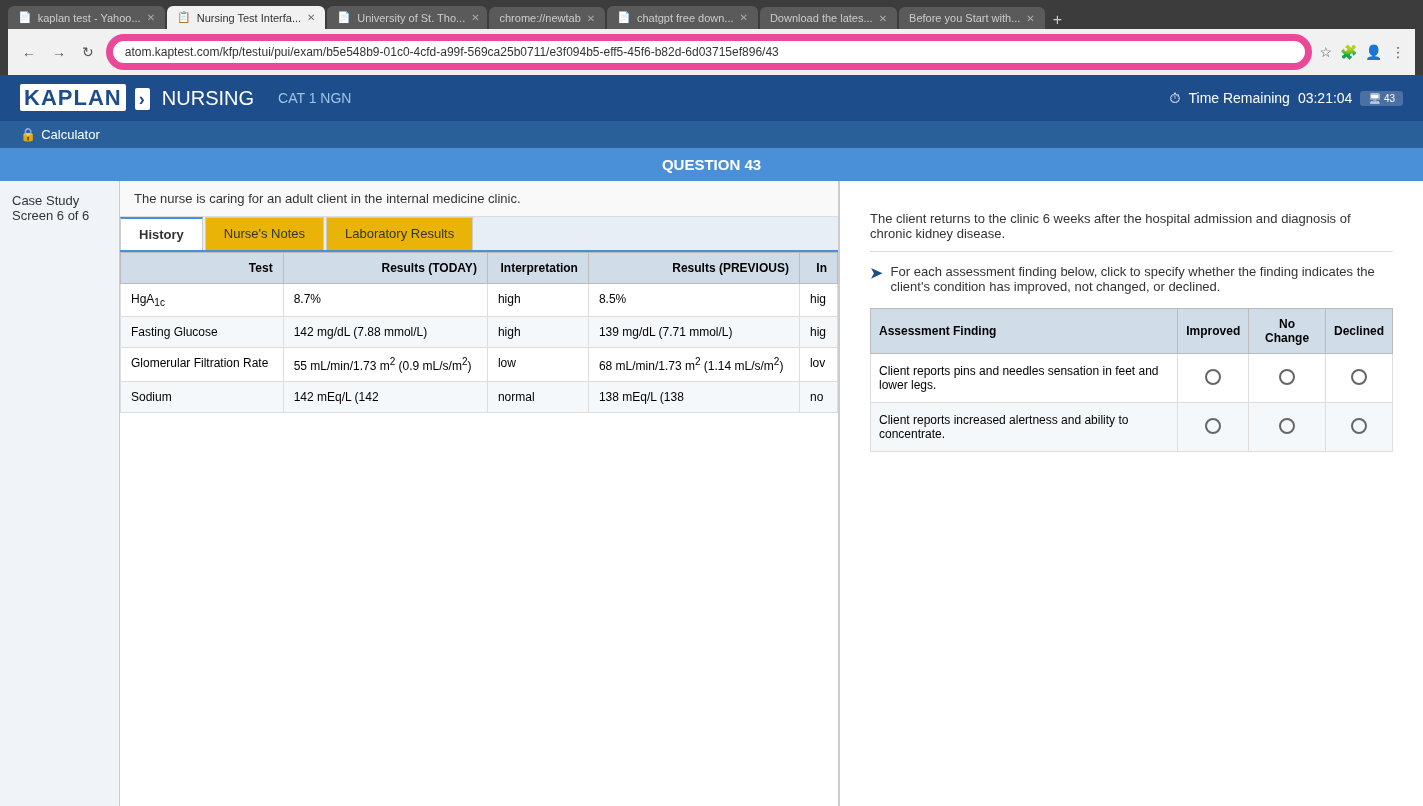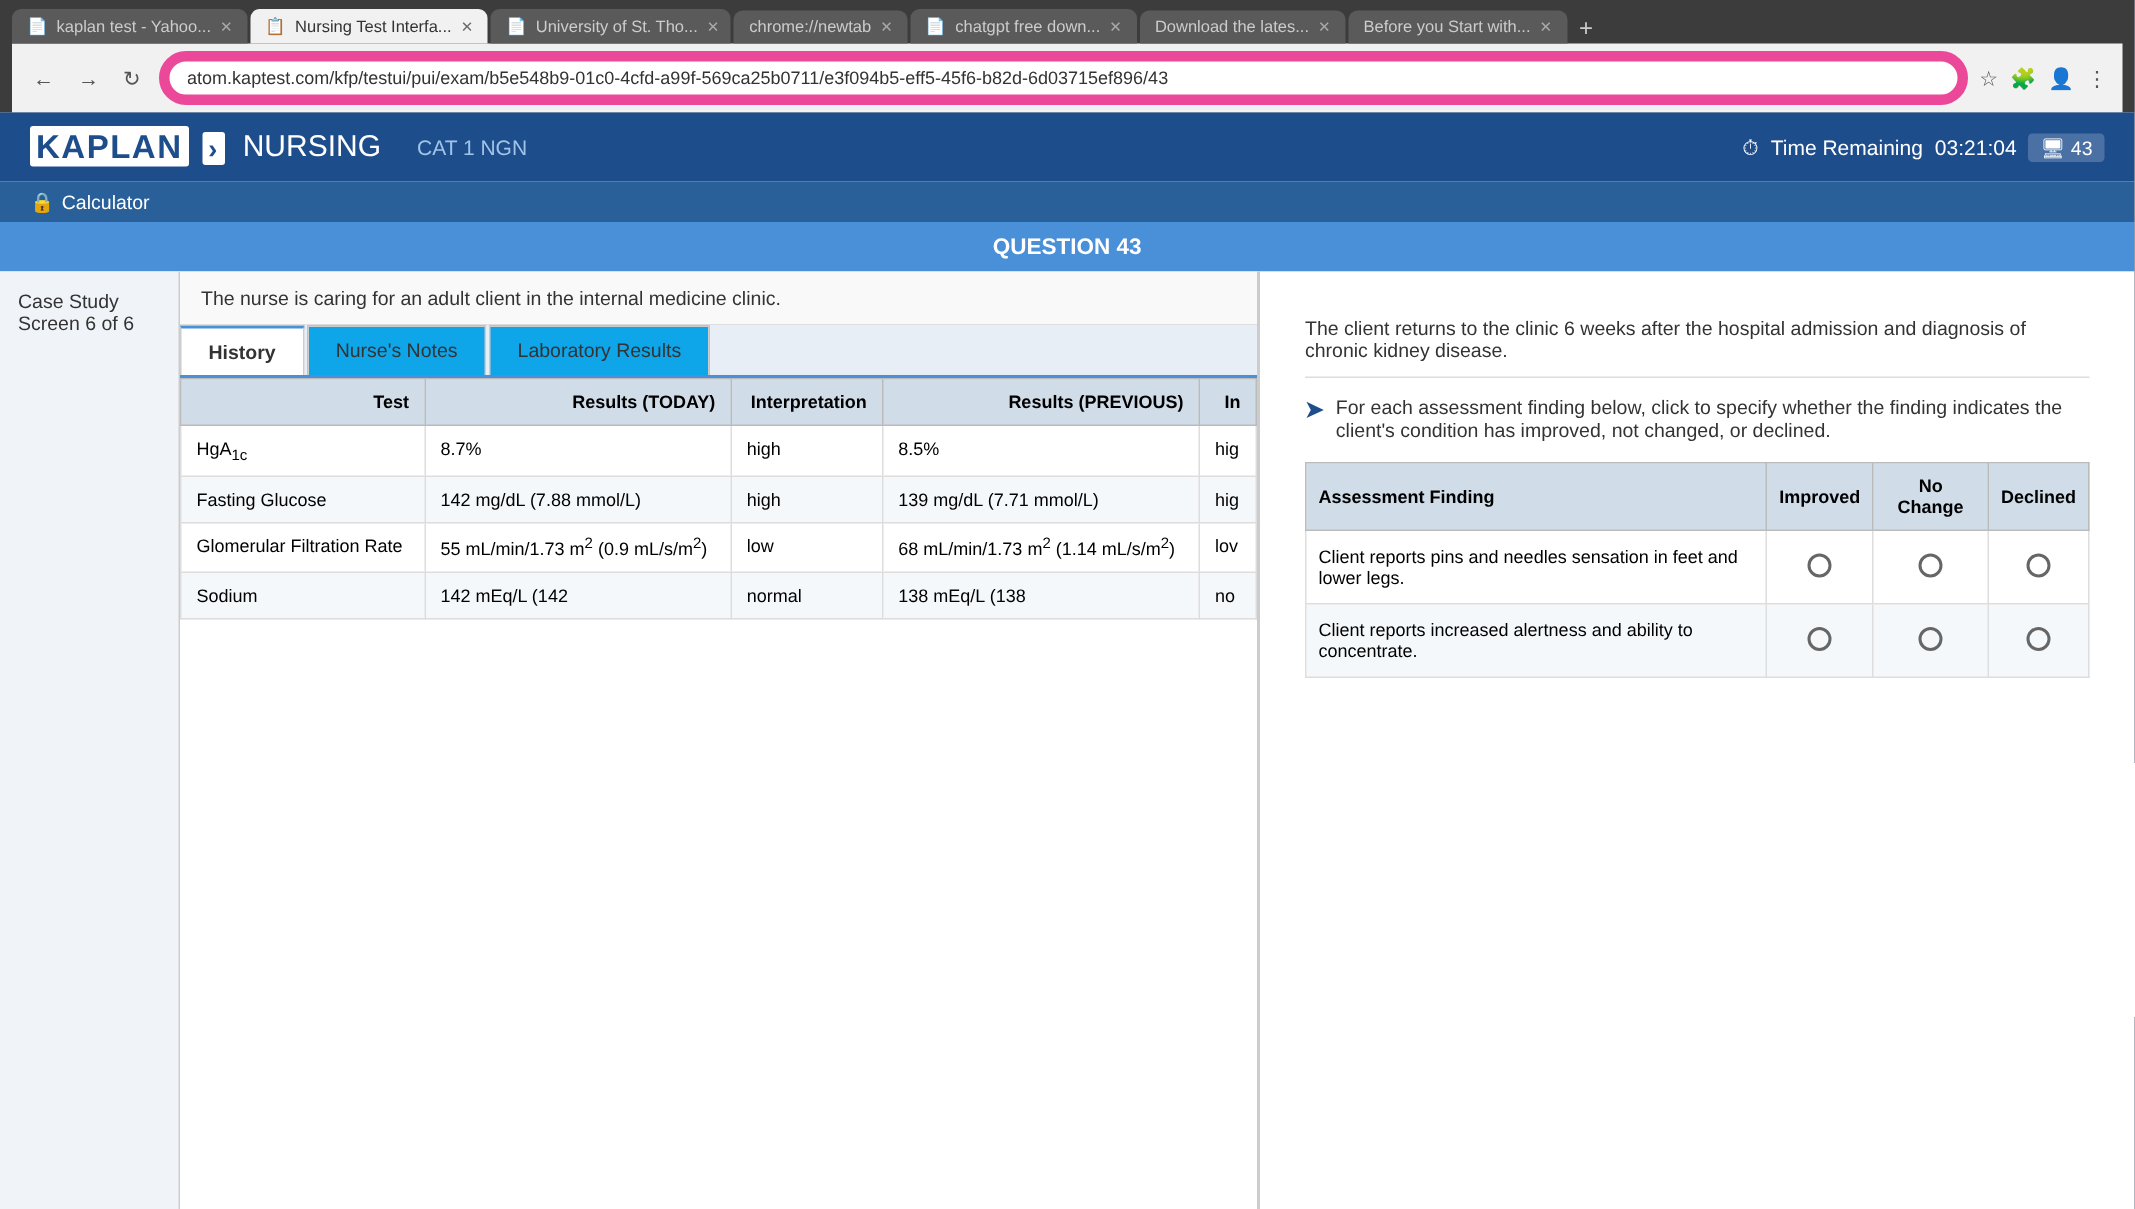--- a/index.html
+++ b/index.html
@@ -22,21 +22,21 @@
     .app-container { background: #e8eef5; min-height: 750px; }
 
     
     .app-header { background: #1e4d8c; color: white; padding: 10px 20px; display: flex; align-items: center; justify-content: space-between; }
     .logo-area { display: flex; align-items: center; gap: 8px; }
     .kaplan-logo { font-size: 22px; font-weight: bold; color: white; letter-spacing: 1px; }
     .kaplan-logo span { background: white; color: #1e4d8c; padding: 1px 4px; border-radius: 2px; }
     .nursing-text { font-size: 20px; font-weight: normal; color: white; margin-left: 4px; }
     .cat-badge { font-size: 14px; color: #a0c4e8; margin-left: 16px; }
     .timer-area { display: flex; align-items: center; gap: 8px; font-size: 14px; }
-    .question-count { font-size: 13px; background: rgba(255,255,255,0.2); padding: 2px 8px; border-radius: 3px; }
+    .question-count { font-size: 10px; background: rgba(255,255,255,0.2); padding: 2px 8px; border-radius: 3px; }
 
     
     .sub-header { background: #2a6099; color: white; padding: 6px 20px; display: flex; align-items: center; gap: 12px; }
     .calculator-btn { display: flex; align-items: center; gap: 5px; font-size: 13px; cursor: pointer; }
 
     
     .content-area { display: flex; height: calc(100vh - 170px); }
 
     
     .left-panel { flex: 0 0 840px; background: white; border-right: 2px solid #ccc; overflow: hidden; display: flex; flex-direction: column; }
@@ -46,21 +46,21 @@
     .case-study-area { display: flex; flex: 1; overflow: hidden; }
 
     .case-study-sidebar { background: #f0f4f8; padding: 12px; width: 120px; min-width: 120px; border-right: 1px solid #ccc; font-size: 13px; color: #333; }
 
     .main-content { flex: 1; overflow-y: auto; padding: 0; }
 
     .intro-text { padding: 10px 14px; font-size: 13px; color: #333; background: #f9f9f9; border-bottom: 1px solid #ddd; }
 
     
     .tabs { display: flex; border-bottom: 2px solid #4a90d9; background: #e8eef5; }
-    .tab-btn { padding: 8px 18px; font-size: 13px; cursor: pointer; border: 1px solid #ccc; background: #0ea5e9; color: #333; border-bottom: none; margin-right: 2px; }
+    .tab-btn { padding: 8px 18px; font-size: 13px; cursor: pointer; border: 1px solid #ccc; background: #eab308; color: #333; border-bottom: none; margin-right: 2px; }
     .tab-btn.active { background: white; border-top: 2px solid #4a90d9; font-weight: bold; }
 
     
     .lab-table { width: 100%; border-collapse: collapse; font-size: 12px; }
     .lab-table th { background: #d0dce8; padding: 8px 10px; text-align: right; border: 1px solid #bbb; font-weight: bold; }
     .lab-table td { padding: 8px 10px; border: 1px solid #ddd; vertical-align: top; }
     .lab-table tr:nth-child(even) td { background: #f5f8fb; }
     .lab-table tr:nth-child(odd) td { background: #ffffff; }
 
     

